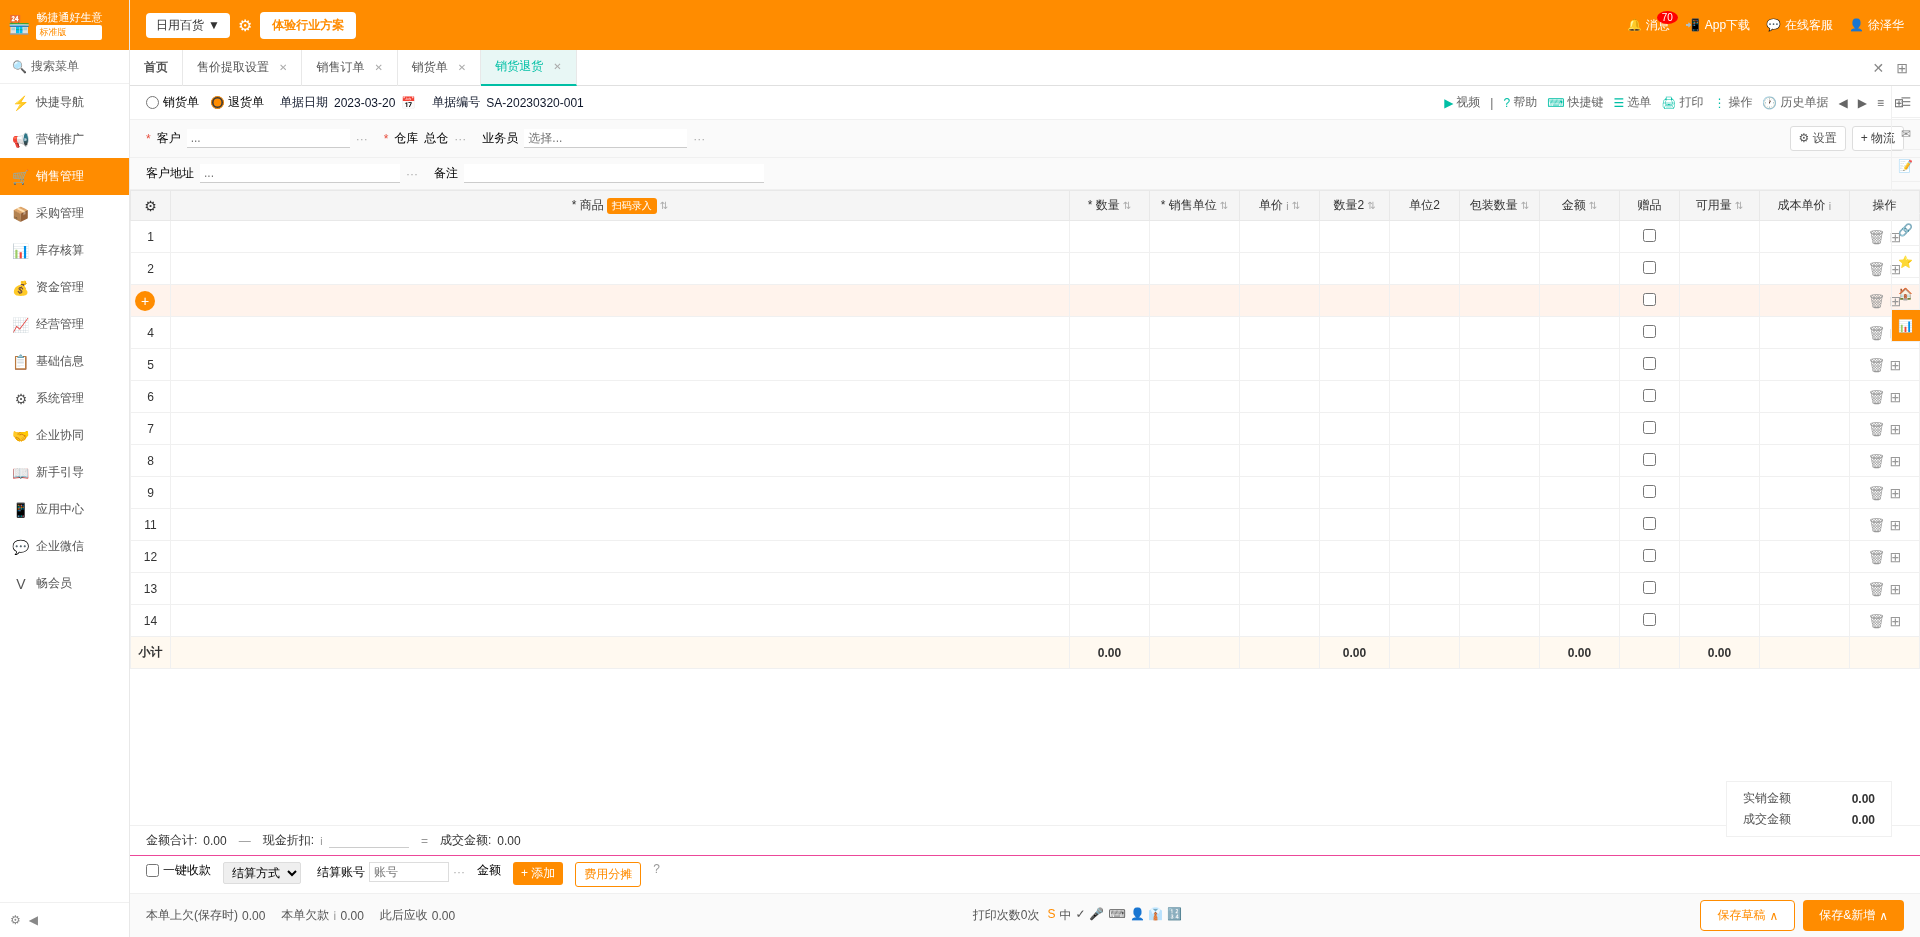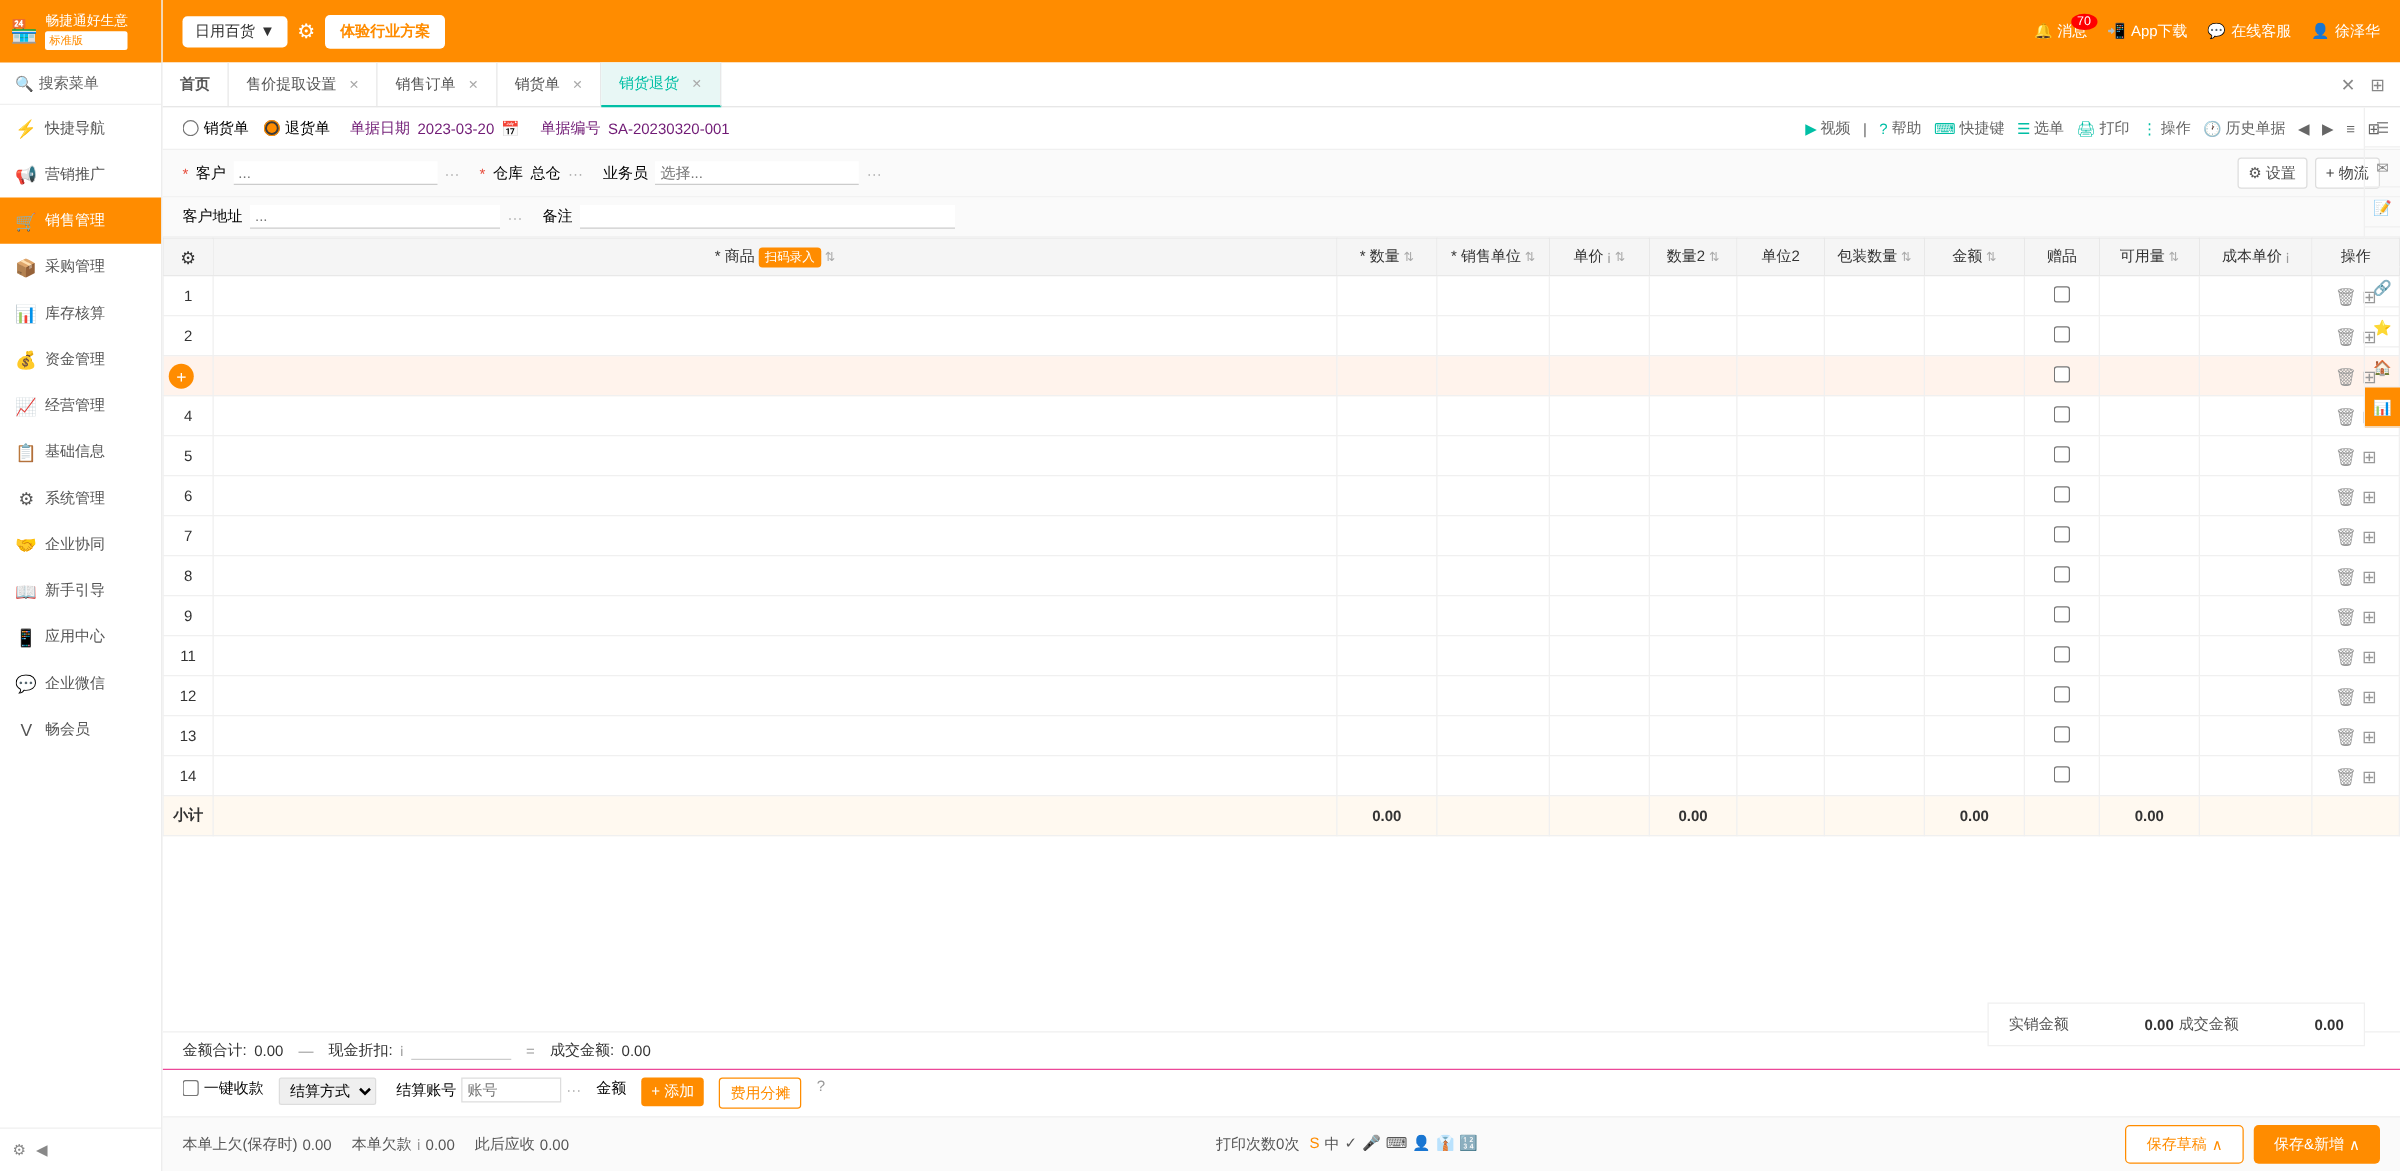--- a/index.html
+++ b/index.html
@@ -45,21 +45,21 @@
 
     
     .content { flex: 1; overflow: hidden; background: #fff; display: flex; flex-direction: column; position: relative; }
 
     
     .form-header { padding: 8px 16px; border-bottom: 1px solid #f0f0f0; display: flex; align-items: center; justify-content: space-between; }
     .form-header-left { display: flex; align-items: center; gap: 16px; }
     .radio-group { display: flex; align-items: center; gap: 12px; }
     .radio-item { display: flex; align-items: center; gap: 4px; cursor: pointer; }
     .radio-item input[type=radio] { accent-color: #ff8c00; }
-    .form-header-meta { display: flex; align-items: center; gap: 16px; color: #701a75; }
+    .form-header-meta { display: flex; align-items: center; gap: 16px; color: #0f172a; }
     .form-header-meta .field { display: flex; align-items: center; gap: 6px; }
     .form-header-right { display: flex; align-items: center; gap: 10px; color: #666; font-size: 12px; }
     .header-action { display: flex; align-items: center; gap: 3px; cursor: pointer; }
     .header-action .icon { color: #00bfa5; }
 
     
     .toolbar-row { display: flex; align-items: center; padding: 6px 16px; gap: 16px; background: #fafafa; border-bottom: 1px solid #f0f0f0; }
     .toolbar-field { display: flex; align-items: center; gap: 6px; }
     .toolbar-field input { border: none; border-bottom: 1px solid #ccc; outline: none; padding: 2px 4px; min-width: 120px; }
     .toolbar-side-btns { margin-left: auto; display: flex; gap: 6px; }
@@ -115,21 +115,21 @@
     .footer { padding: 6px 16px; border-top: 1px solid #f0f0f0; background: #fafafa; display: flex; align-items: center; justify-content: space-between; }
     .footer-left { display: flex; align-items: center; gap: 16px; color: #555; }
     .footer-left .field { display: flex; align-items: center; gap: 4px; }
     .footer-mid { display: flex; align-items: flex-end; gap: 8px; color: #555; }
     .footer-mid-icons { display: flex; gap: 4px; }
     .footer-right { display: flex; gap: 8px; }
     .btn-draft { background: #fff; border: 1px solid #ff8c00; color: #ff8c00; border-radius: 4px; padding: 6px 16px; cursor: pointer; display: flex; align-items: center; gap: 4px; }
     .btn-save { background: #ff8c00; color: #fff; border: none; border-radius: 4px; padding: 6px 16px; cursor: pointer; display: flex; align-items: center; gap: 4px; }
 
     
-    .summary-panel { position: absolute; right: 28px; bottom: 100px; background: #fff; border: 1px solid #f0f0f0; padding: 8px 16px; display: flex; flex-direction: row; gap: 4px; }
+    .summary-panel { position: absolute; right: 28px; bottom: 100px; background: #fff; border: 1px solid #f0f0f0; padding: 8px 16px; display: flex; flex-direction: column; gap: 4px; }
     .summary-row { display: flex; justify-content: space-between; gap: 24px; align-items: center; }
     .summary-label { color: #555; }
     .summary-value { color: #333; font-weight: bold; min-width: 60px; text-align: right; }
 
     .info-icon { color: #999; font-size: 11px; cursor: pointer; }
     .sort-icon { color: #aaa; font-size: 10px; cursor: pointer; }
 
     .th-with-icon { display: flex; align-items: center; justify-content: center; gap: 3px; }
   </style>
 </head>

